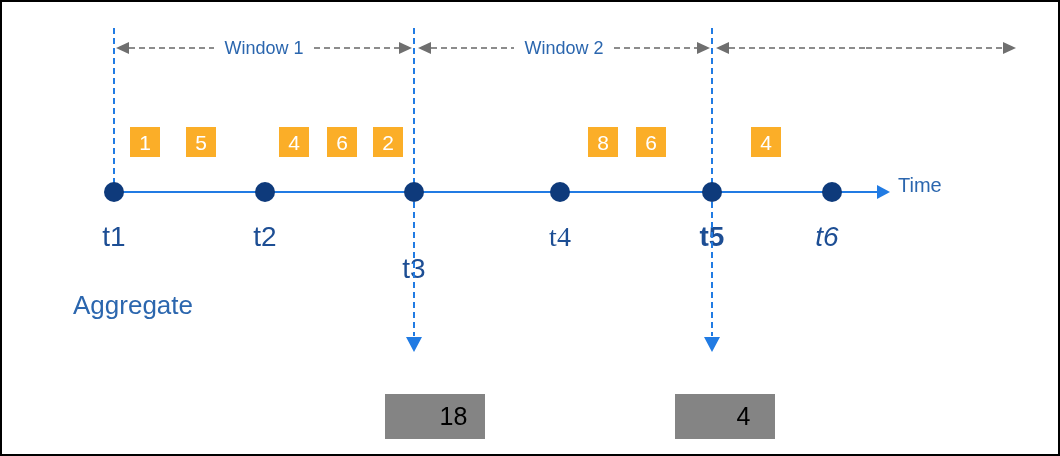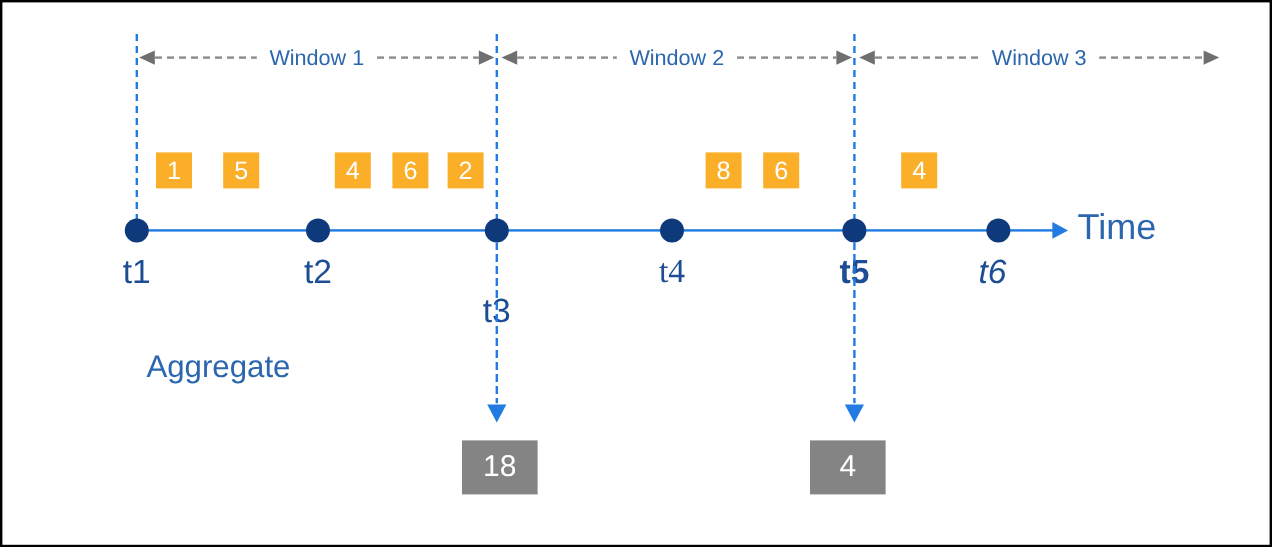--- a/index.html
+++ b/index.html
@@ -53,32 +53,32 @@
     background:var(--event-orange);
     display:flex;align-items:center;justify-content:center;
     color:#fff;font-size:21px;line-height:1;
   }
   
   .tline{position:absolute;left:112px;top:189px;width:764px;height:2px;background:var(--line-blue);}
   .tline-arrow{position:absolute;left:875px;top:183px;width:0;height:0;
     border-top:7px solid transparent;border-bottom:7px solid transparent;
     border-left:13px solid var(--line-blue);}
   .dot{position:absolute;top:180px;width:20px;height:20px;border-radius:50%;background:var(--dot-navy);}
-  .tick{position:absolute;top:211px;width:60px;text-align:center;
+  .tick{position:absolute;top:221px;width:60px;text-align:center;
     font-size:28px;color:var(--tick-blue);line-height:1;}
-  .time-label{position:absolute;left:896px;top:173px;font-size:30px;color:var(--text-blue);line-height:1;}
+  .time-label{position:absolute;left:896px;top:173px;font-size:20px;color:var(--text-blue);line-height:1;}
   
-  .left-block{position:absolute;left:22px;width:218px;text-align:right;
+  .left-block{position:absolute;left:22px;width:218px;text-align:center;
     color:var(--text-blue);font-size:26px;line-height:30px;}
   
   .outbox{
-    position:absolute;top:365px;width:63px;height:45px;
+    position:absolute;top:392px;width:63px;height:45px;
     background:var(--output-gray);
     display:flex;align-items:center;justify-content:center;
-    color:#ffffff;font-size:25px;line-height:1;
+    color:#000000;font-size:25px;line-height:1;padding-left:37px;
   }
 </style>
 </head>
 <body>
 
 <div class="canvas">
 
   <div class="window-span" style="left:114px;width:296px;">
     <div class="tri-left"></div>
     <div class="wdash"></div>
@@ -89,21 +89,20 @@
   <div class="window-span" style="left:416px;width:292px;">
     <div class="tri-left"></div>
     <div class="wdash"></div>
     <div class="wlabel">Window 2</div>
     <div class="wdash"></div>
     <div class="tri-right"></div>
   </div>
   <div class="window-span" style="left:714px;width:300px;">
     <div class="tri-left"></div>
     <div class="wdash"></div>
-    <div class="wlabel">Window 3</div>
     <div class="wdash"></div>
     <div class="tri-right"></div>
   </div>
 
   <div class="vdash" style="left:111px;top:26px;height:155px;"></div>
   <div class="vdash" style="left:411px;top:26px;height:155px;"></div>
   <div class="vdash" style="left:709px;top:26px;height:155px;"></div>
 
   <div class="event" style="left:128px;">
       <span>1</span>

